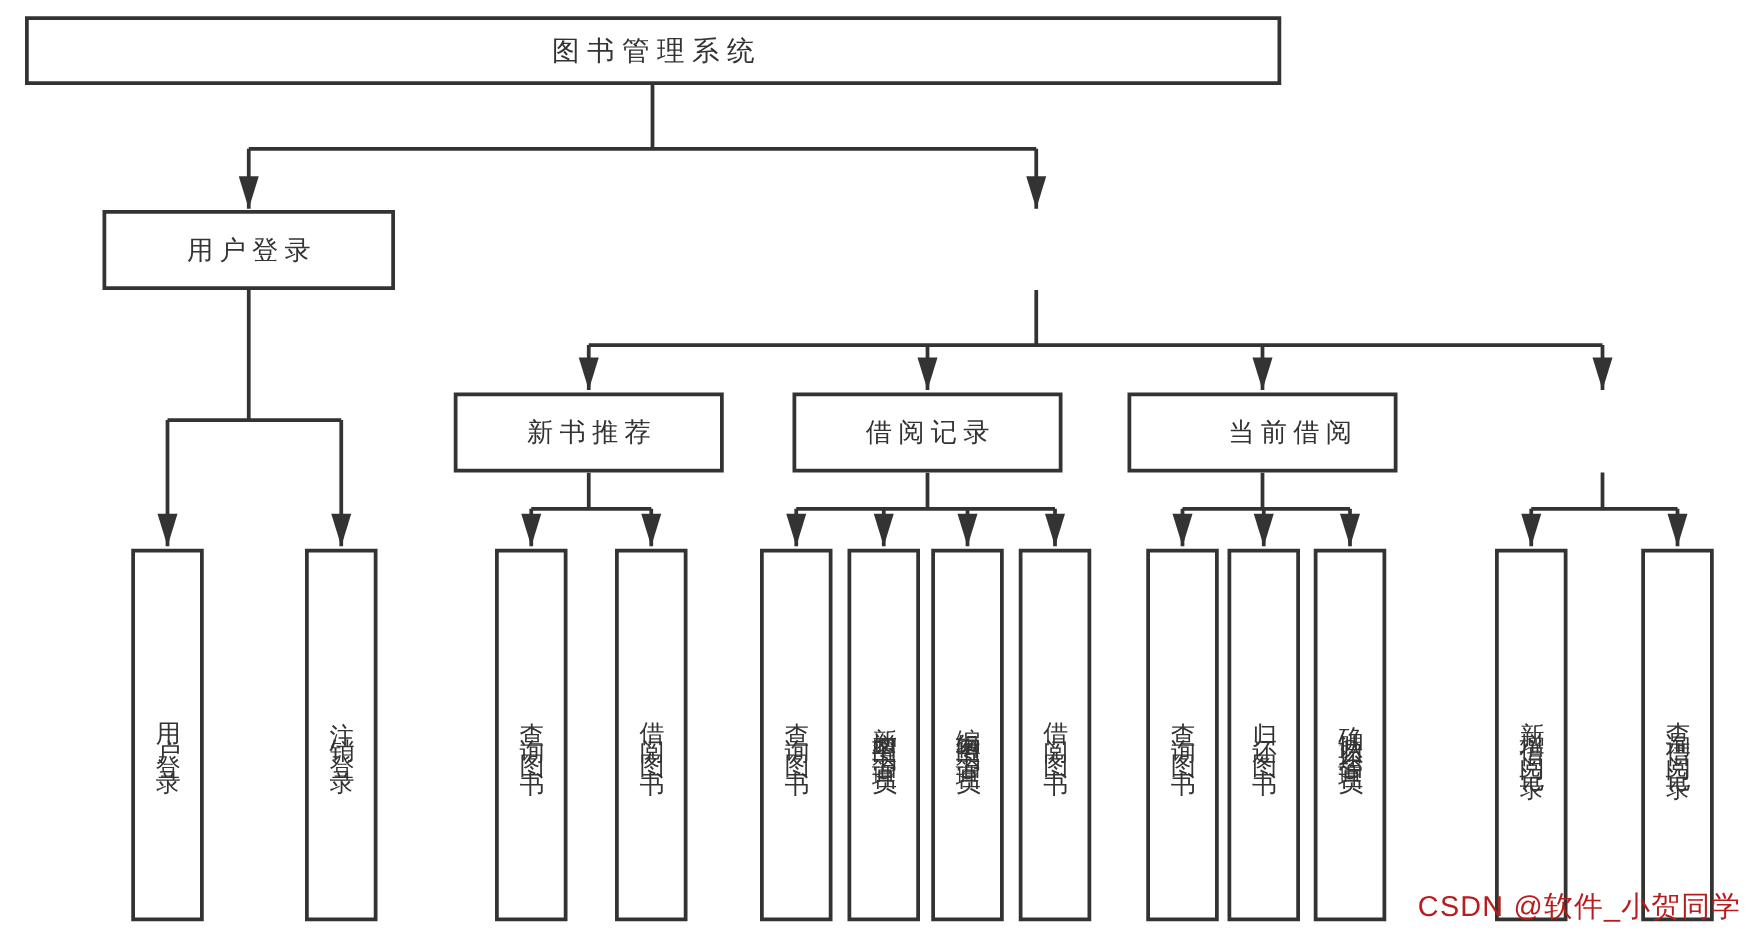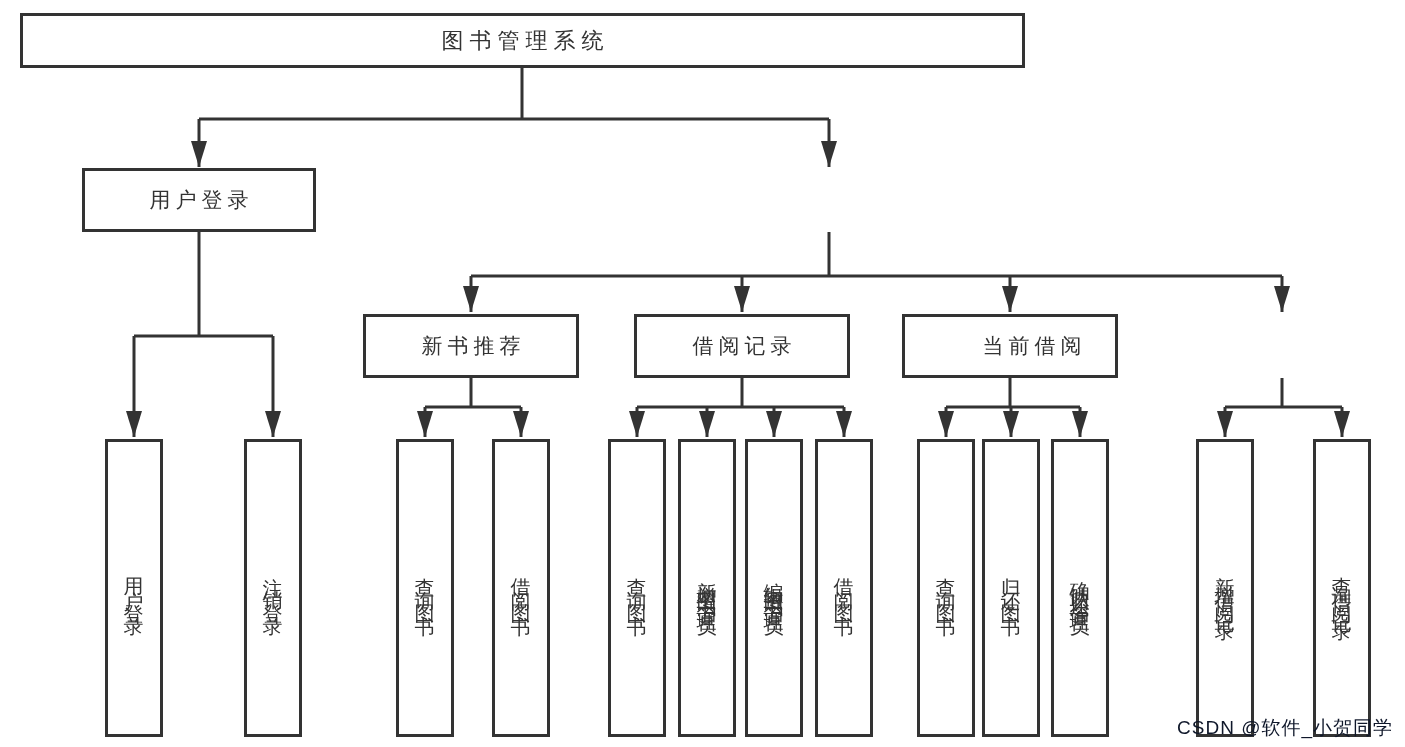--- a/index.html
+++ b/index.html
@@ -41,23 +41,23 @@
     line-height: 1;
     white-space: nowrap;
   }
   .ls-4  span { letter-spacing: 13px; }
   .ls-6  span { letter-spacing: 9px;  }
   .ls-10 span { letter-spacing: 5px;  }
   .watermark {
     position: absolute;
     right: 12px;
     bottom: 6px;
-    font-size: 19px;
+    font-size: 23px;
     letter-spacing: 1px;
-    color: #0f172a;
+    color: #b91c1c;
     z-index: 5;
     margin-left: 48px;
   }
 </style>
 </head>
 <body>
 
 <div class="stage">
 
   <svg class="connectors" viewBox="0 0 1405 747" xmlns="http://www.w3.org/2000/svg">

